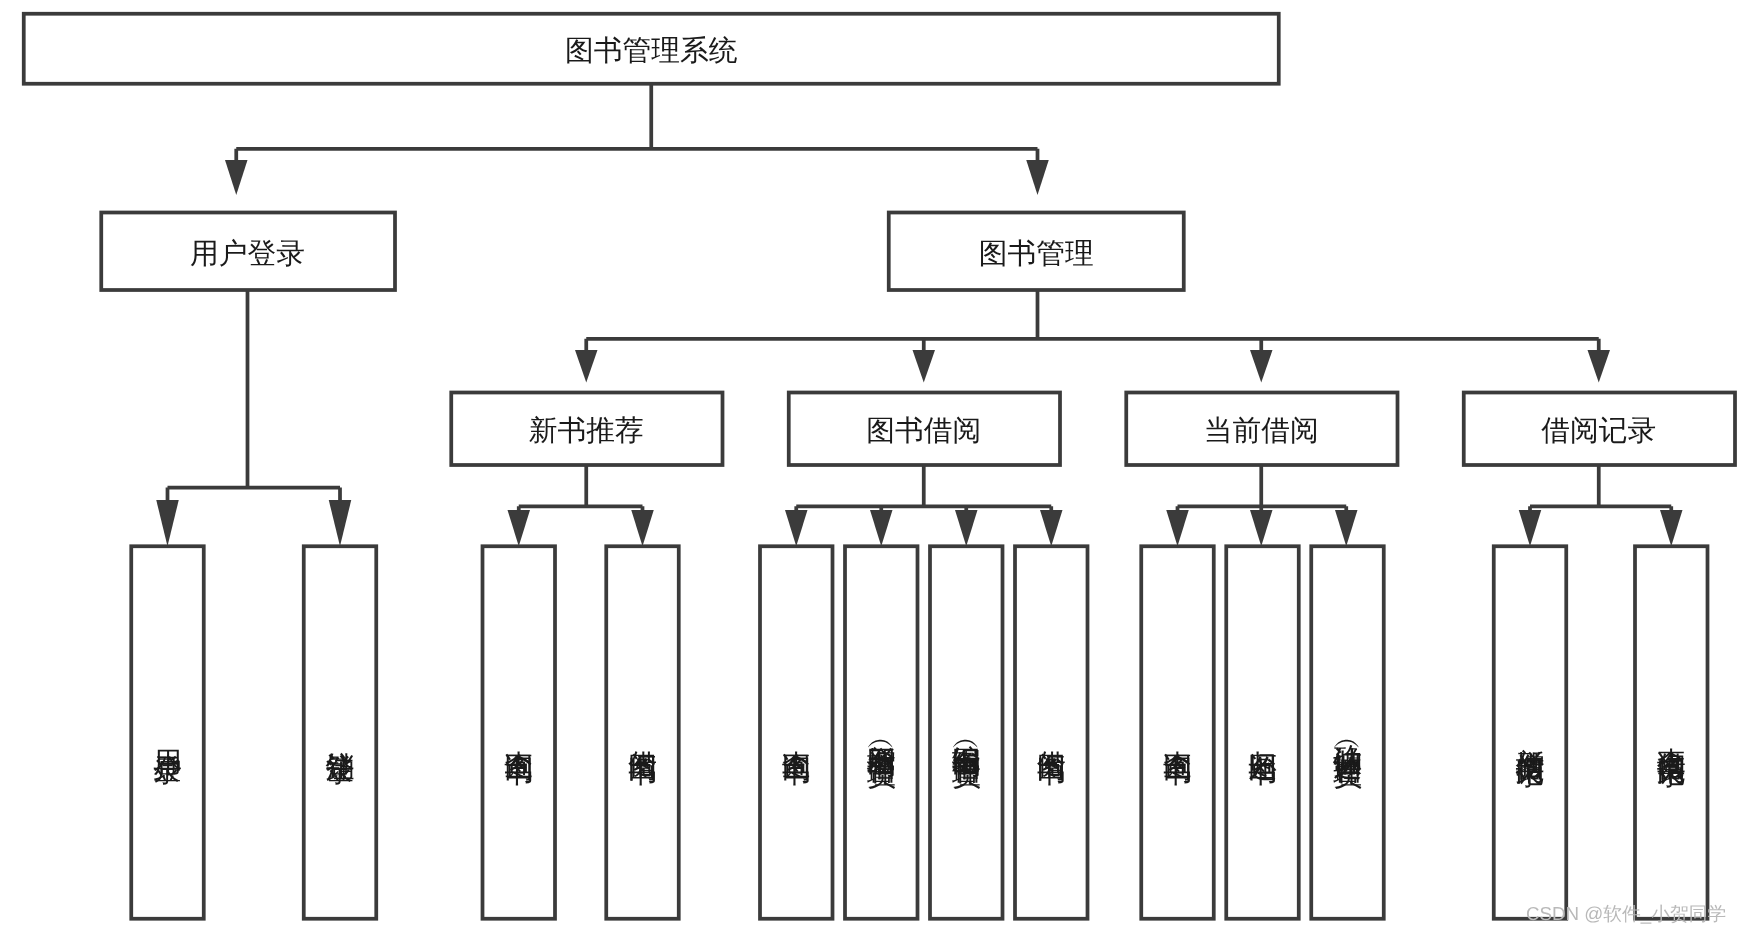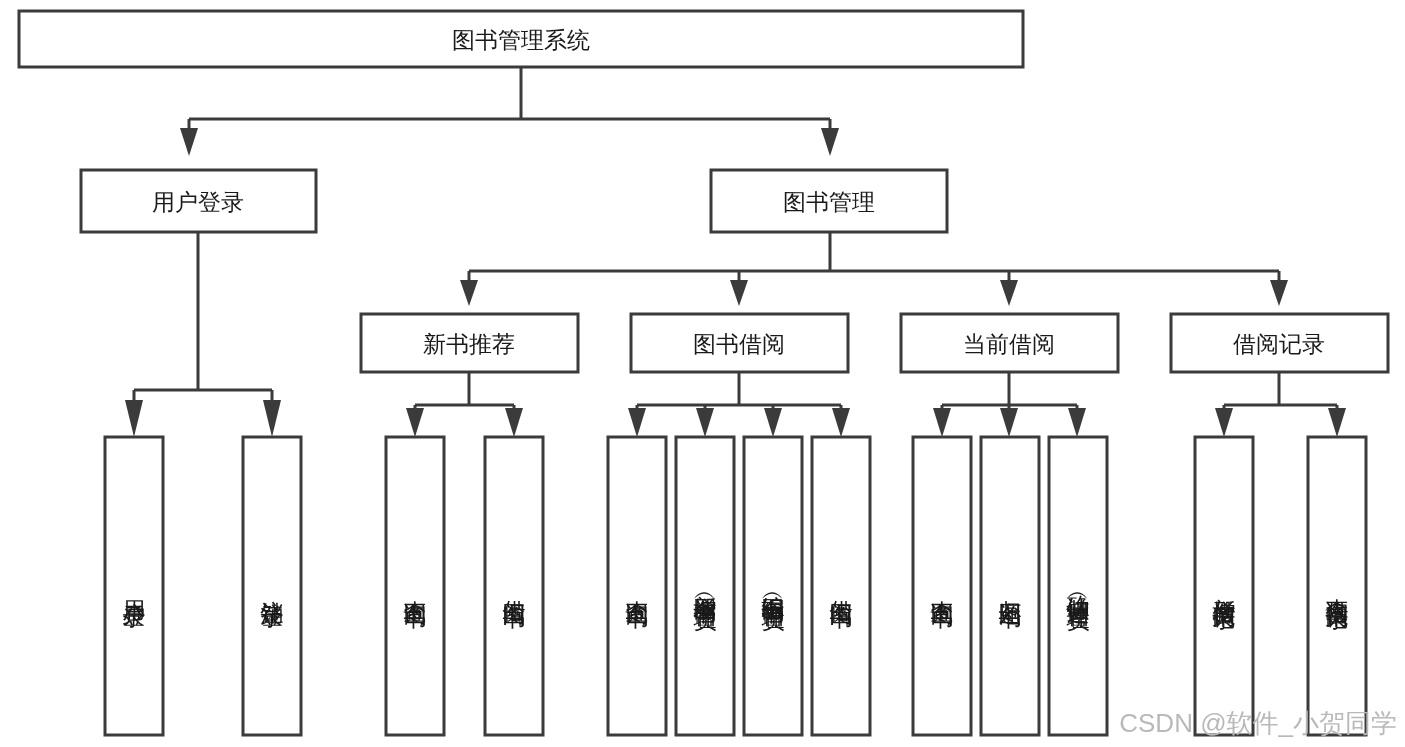--- a/index.html
+++ b/index.html
@@ -60,24 +60,24 @@
     display: flex;
     align-items: center;
     justify-content: center;
     text-align: center;
     box-sizing: border-box;
     pointer-events: none;
     user-select: none;
   }
   #watermark {
     position: absolute;
-    right: 8px;
+    right: 24px;
     bottom: 6px;
     font-family: "Liberation Sans", "DejaVu Sans", sans-serif;
-    font-size: 26px;
+    font-size: 15px;
     color: #b9b9b9;
     white-space: nowrap;
     user-select: none;
   }
 </style>
 </head>
 <body>
 
 <div id="diagram-root">
 

